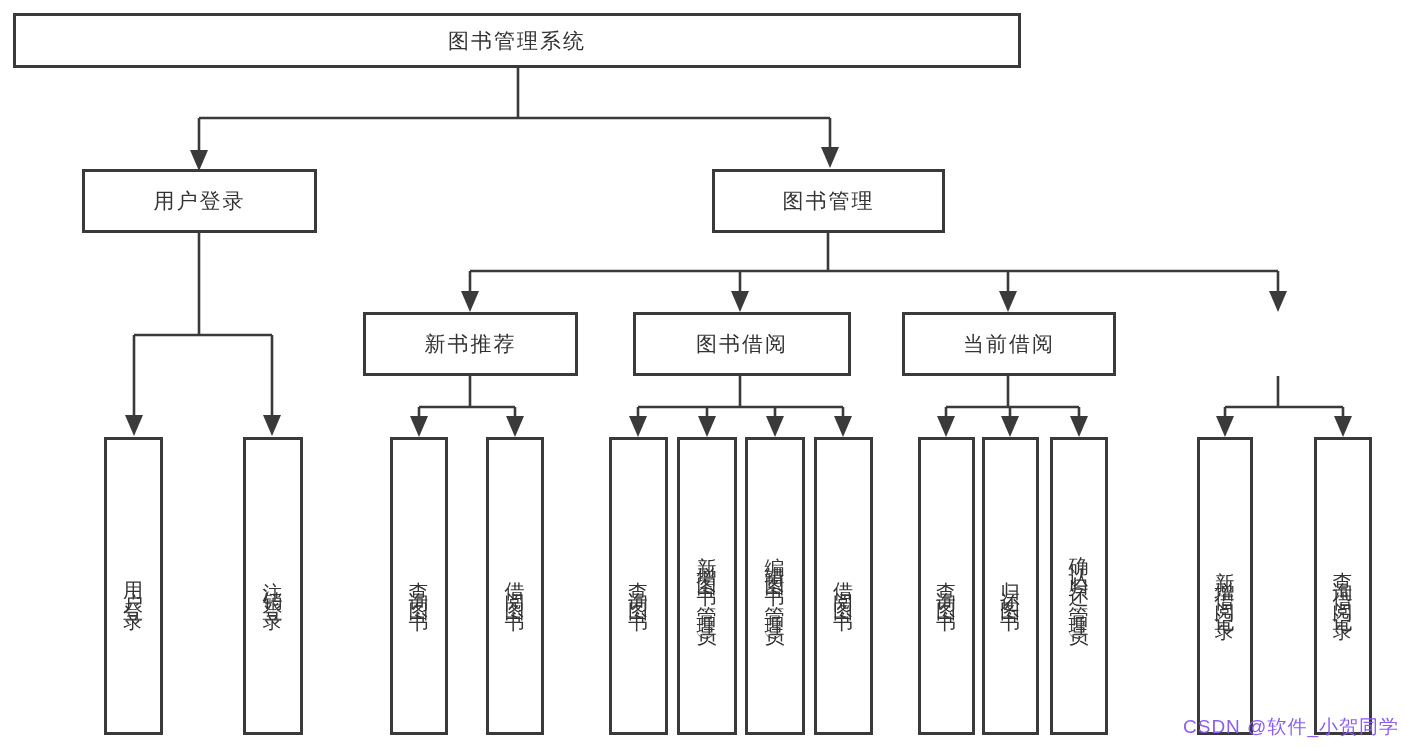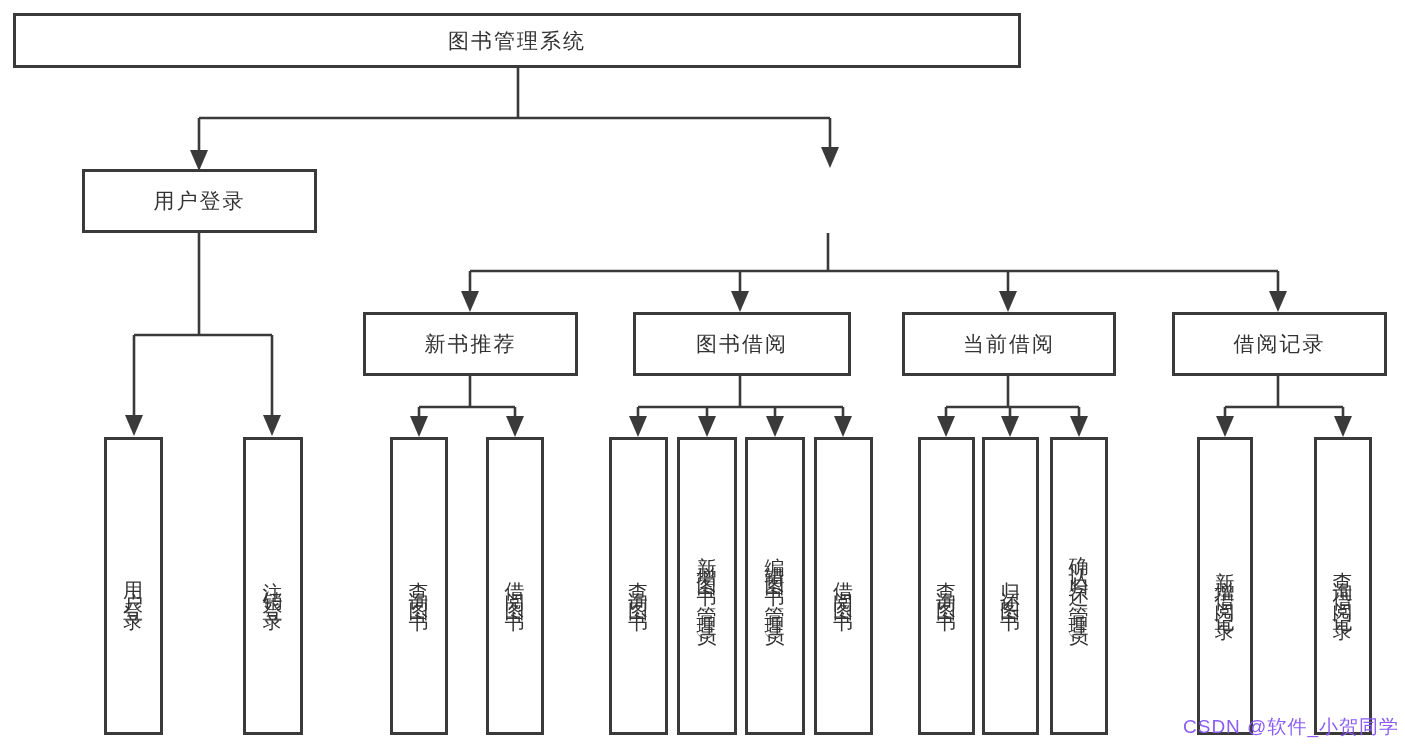--- a/index.html
+++ b/index.html
@@ -162,33 +162,33 @@
     </g>
   </svg>
 
   <div class="node n-root">
     <span class="lbl">图书管理系统</span>
   </div>
 
   <div class="node n-login">
     <span class="lbl">用户登录</span>
   </div>
+  <div class="node n-manage">
+    <span class="lbl">图书管理</span>
+  </div>
 
   <div class="node n-rec">
     <span class="lbl">新书推荐</span>
   </div>
   <div class="node n-borrow">
     <span class="lbl">图书借阅</span>
   </div>
   <div class="node n-current">
     <span class="lbl">当前借阅</span>
   </div>
-  <div class="node n-records">
-    <span class="lbl">借阅记录</span>
-  </div>
 
   <div class="node leaf n-login-user">
     <span class="lbl">用户登录</span>
   </div>
   <div class="node leaf n-login-logout">
     <span class="lbl">注销登录</span>
   </div>
   <div class="node leaf n-rec-query">
     <span class="lbl">查询图书</span>
   </div>

